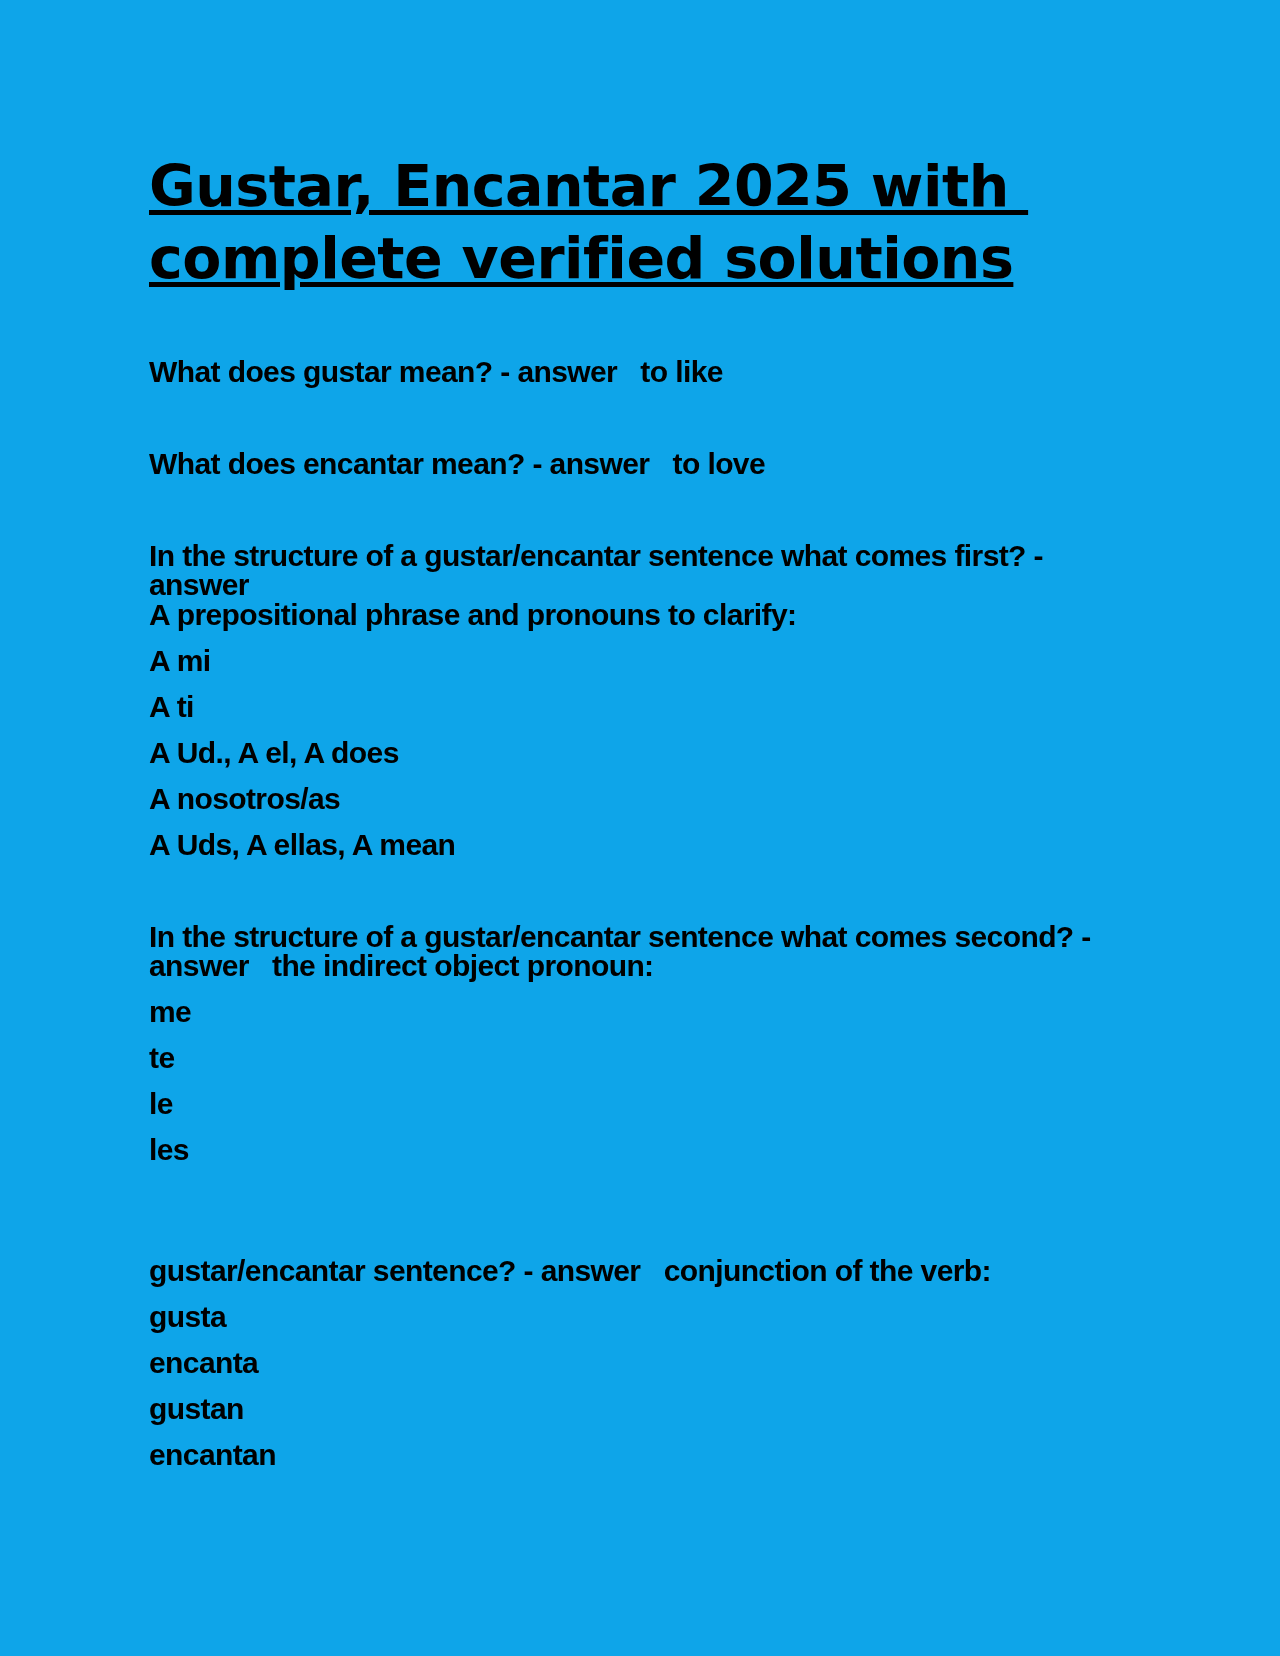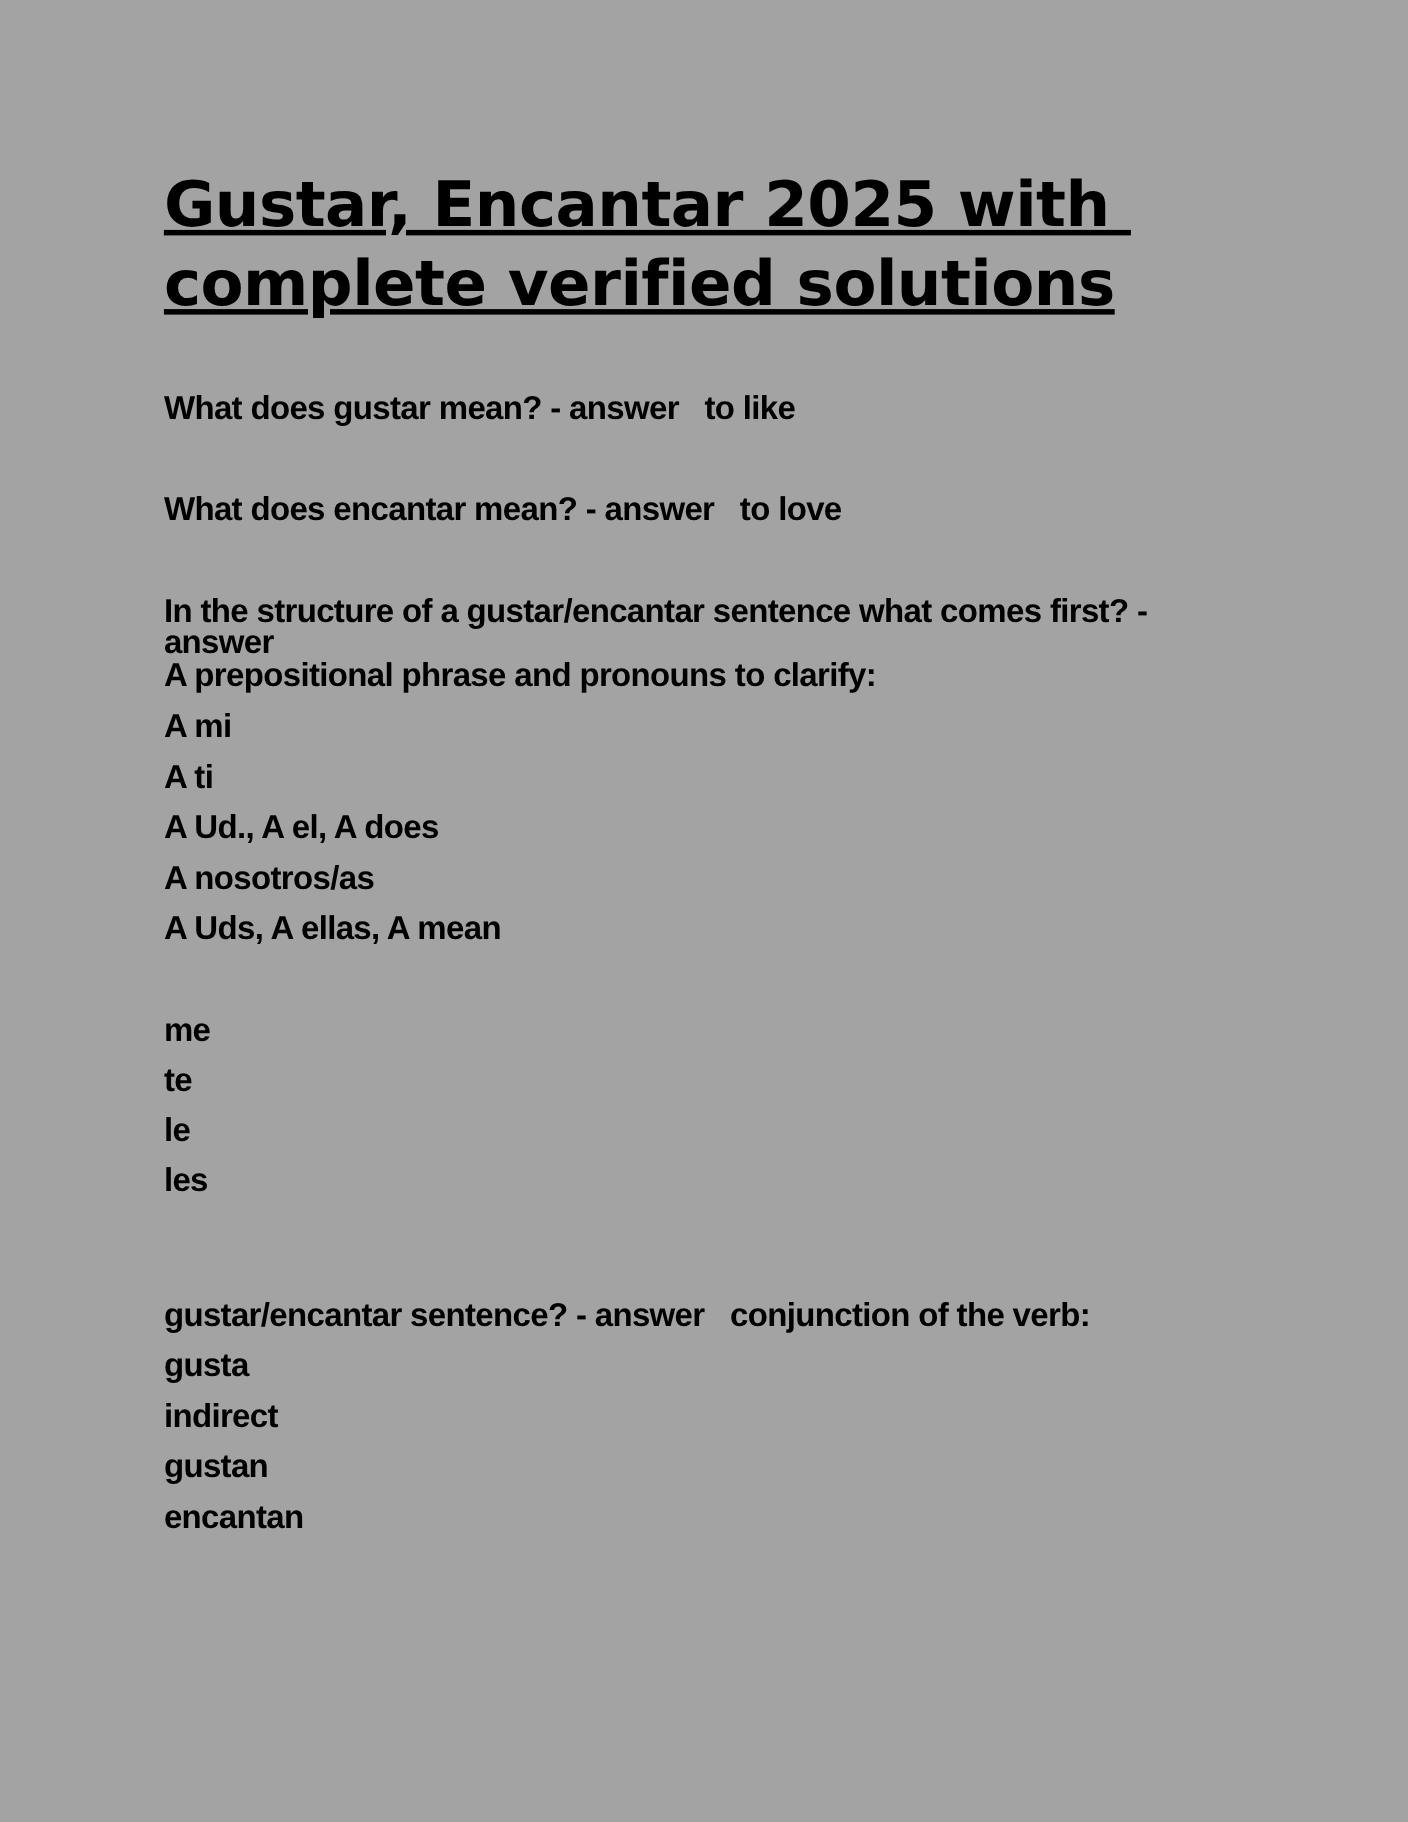--- a/index.html
+++ b/index.html
@@ -12,21 +12,21 @@
     height: 1656px;
     overflow: hidden;
     color: #000000;
     font-family: "Liberation Sans", sans-serif;
   }
   .page {
     box-sizing: border-box;
     width: 1280px;
     height: 1656px;
     padding: 150px 145px 0 149px;
-    background: #a3a3a3;
+    background: #0ea5e9;
   }
   .doc-title {
     margin: 0 0 63px 0;
     font-family: "DejaVu Sans", sans-serif;
     font-weight: 700;
     font-size: 57px;
     line-height: 72px;
     letter-spacing: -0.5px;
     white-space: pre-wrap;
     text-decoration: underline;
@@ -56,24 +56,25 @@
       <p class="empty-line"></p>
       <p class="para"><span>What does encantar mean? - answer   to love</span></p>
       <p class="empty-line"></p>
       <p class="para"><span>In the structure of a gustar/encantar sentence what comes first? - answer</span><br><span>A prepositional phrase and pronouns to clarify:</span></p>
       <p class="para"><span>A mi</span></p>
       <p class="para"><span>A ti</span></p>
       <p class="para"><span>A Ud., A el, A does</span></p>
       <p class="para"><span>A nosotros/as</span></p>
       <p class="para"><span>A Uds, A ellas, A mean</span></p>
       <p class="empty-line"></p>
+      <p class="para"><span>In the structure of a gustar/encantar sentence what comes second? -</span><br><span>answer   the indirect object pronoun:</span></p>
       <p class="para"><span>me</span></p>
       <p class="para"><span>te</span></p>
       <p class="para"><span>le</span></p>
       <p class="para"><span>les</span></p>
       <p class="empty-line"></p>
       <p class="para"><br><span>gustar/encantar sentence? - answer   conjunction of the verb:</span></p>
       <p class="para"><span>gusta</span></p>
-      <p class="para"><span>indirect</span></p>
+      <p class="para"><span>encanta</span></p>
       <p class="para"><span>gustan</span></p>
       <p class="para"><span>encantan</span></p>
     </div>
 </div>
 
 </body></html>

